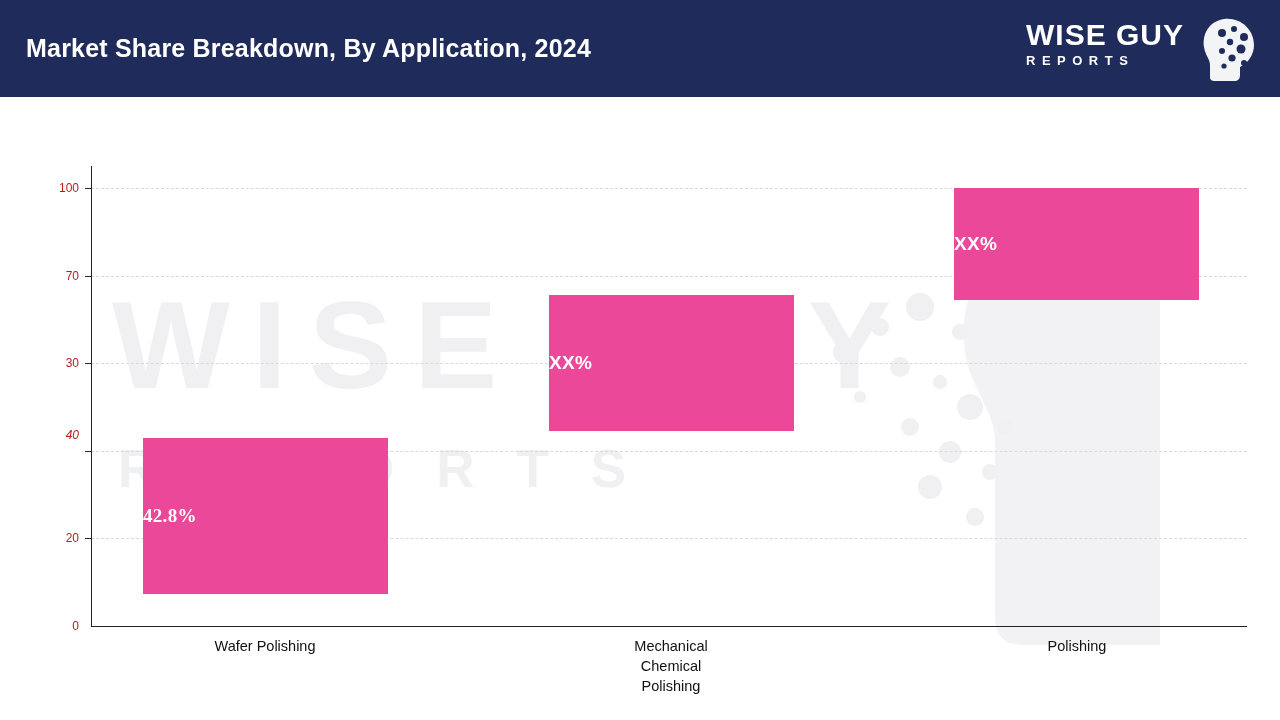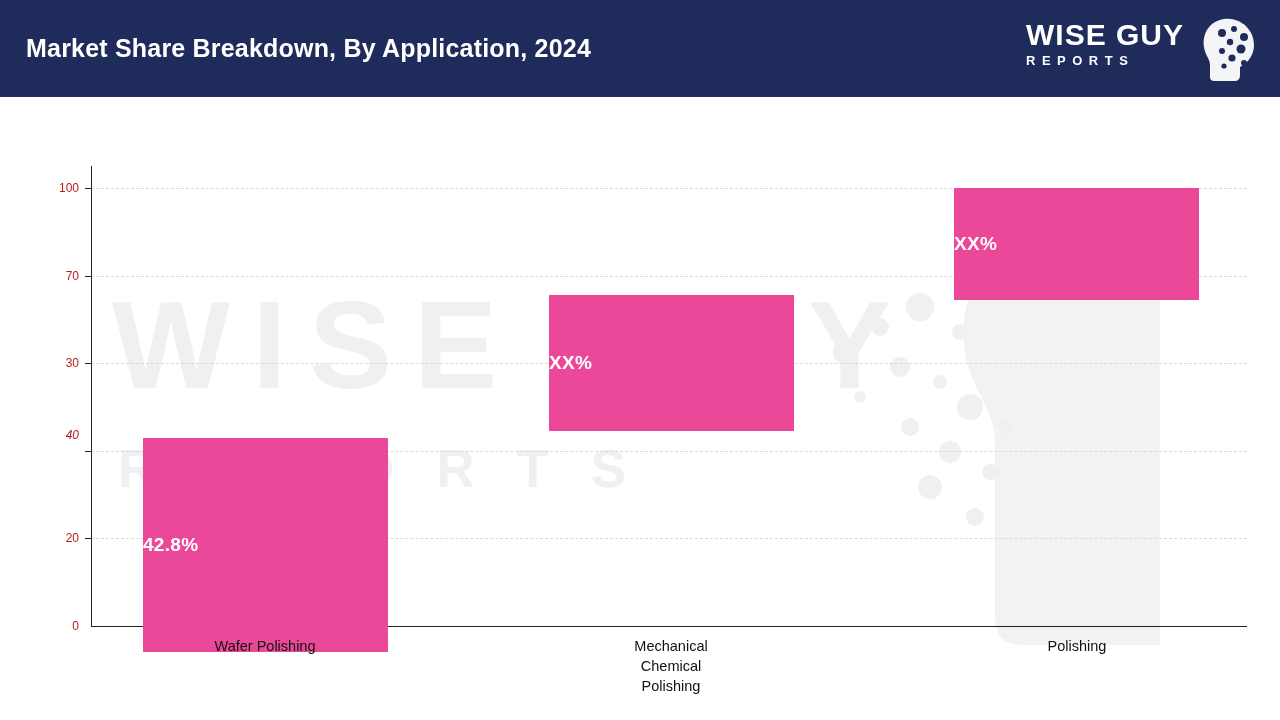--- a/index.html
+++ b/index.html
@@ -266,21 +266,21 @@
     <div class="ytick" style="top:269px;font-style:italic;">40</div>
     <div class="ytick" style="top:372.4px;">20</div>
     <div class="ytick" style="top:460px;">0</div>
 
     <div class="ytick-mark" style="top:21.9px;"></div>
     <div class="ytick-mark" style="top:109.5px;"></div>
     <div class="ytick-mark" style="top:197.1px;"></div>
     <div class="ytick-mark" style="top:284.8px;"></div>
     <div class="ytick-mark" style="top:372.4px;"></div>
 
-    <div class="bar" style="left:52px; width:245px; top:272.4px; height:214px;">
+    <div class="bar" style="left:52px; width:245px; top:272.4px; height:156px;font-family:Liberation Serif, serif;">
       <span class="bar-label">42.8%</span>
     </div>
 
     <div class="bar" style="left:458px; width:245px; top:128.9px; height:135.8px;">
       <span class="bar-label">XX%</span>
     </div>
 
     <div class="bar" style="left:863px; width:245px; top:21.9px; height:112px;">
       <span class="bar-label">XX%</span>
     </div>

